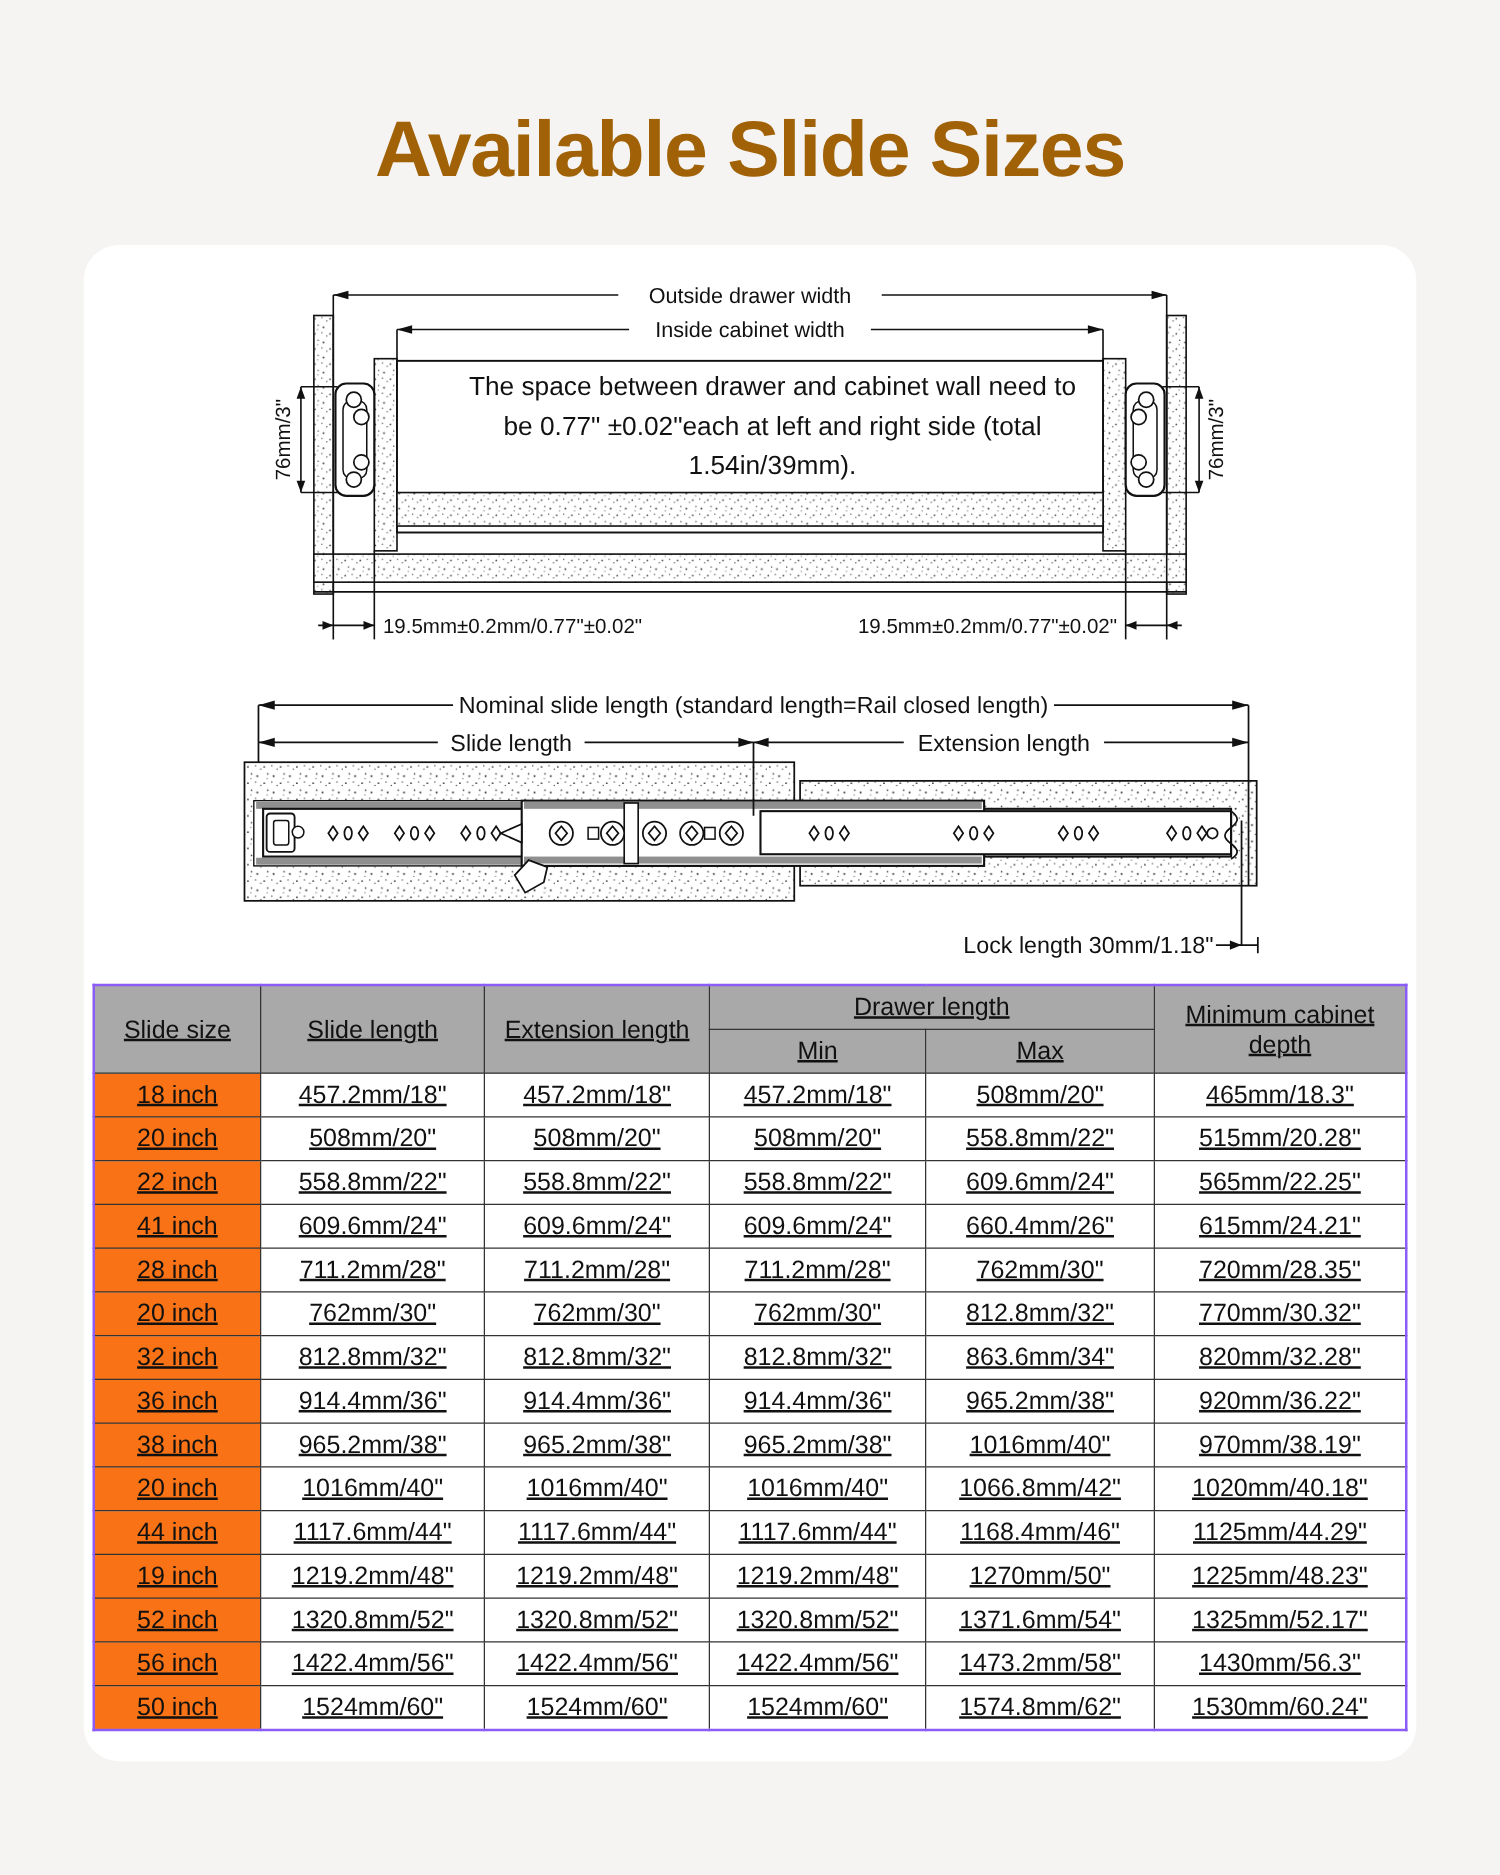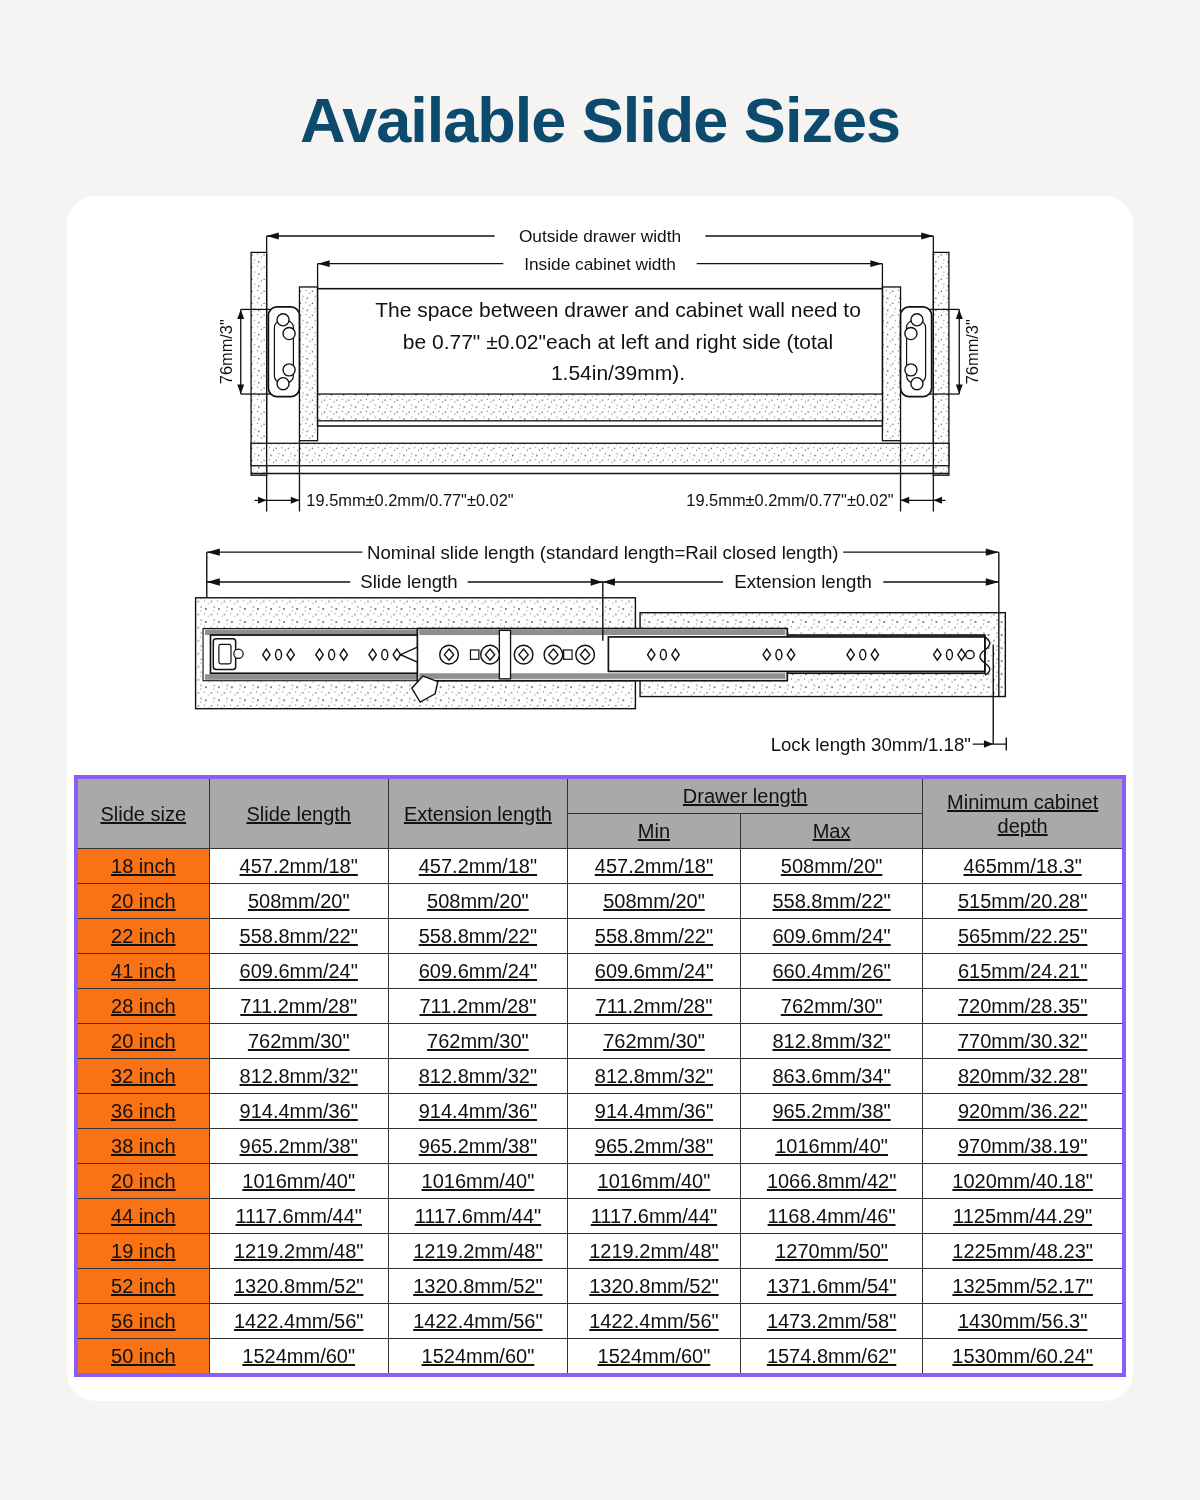--- a/index.html
+++ b/index.html
@@ -9,34 +9,34 @@
     background:#f5f4f2;
     font-family:"Liberation Sans", sans-serif;
     color:#111;
     padding-top:84px;
   }
   .title {
     text-align:center;
     font-size:63px;
     font-weight:700;
     letter-spacing:-1px;
-    color:#0c4a6e;
+    color:#a16207;
     margin-bottom:40px;
   }
   .card {
     width:1066px;
     margin:0 auto;
     background:#ffffff;
     border-radius:28px;
     padding:24px 0 24px 0;
     text-decoration:underline;
   }
   .diag-wrap { position:relative; }
   .diag1-wrap { width:760px; margin:2px auto 0; }
-  .diag2-wrap { width:820px; margin:24px auto 0; }
+  .diag2-wrap { width:820px; margin:36px auto 0; }
   svg { display:block; }
   svg text { font-family:"Liberation Sans", sans-serif; fill:#111; }
   .dim-label { font-size:20px; }
   .dim-small { font-size:19px; }
   .note-overlay {
     position:absolute;
     display:flex; align-items:center; justify-content:center;
     text-align:center;
     font-size:21px;
     line-height:1.5;
@@ -51,21 +51,21 @@
     font-size:20px;
   }
   .spec-table th, .spec-table td {
     border:1.5px solid #333;
     text-align:center;
     vertical-align:middle;
     padding:5px 3px;
     line-height:24px;
     font-weight:400;
   }
-  .spec-table { border:4px solid #8b5cf6; }
+  .spec-table { border:2px solid #8b5cf6; }
   .spec-table thead th { background:#a9a9a9; }
   .spec-table td.c0 { background:#f97316; }
   .spec-table td { background:#ffffff; }
 </style>
 </head>
 <body>
 
 <h1 class="title">Available Slide Sizes</h1>
 
 <div class="card">

